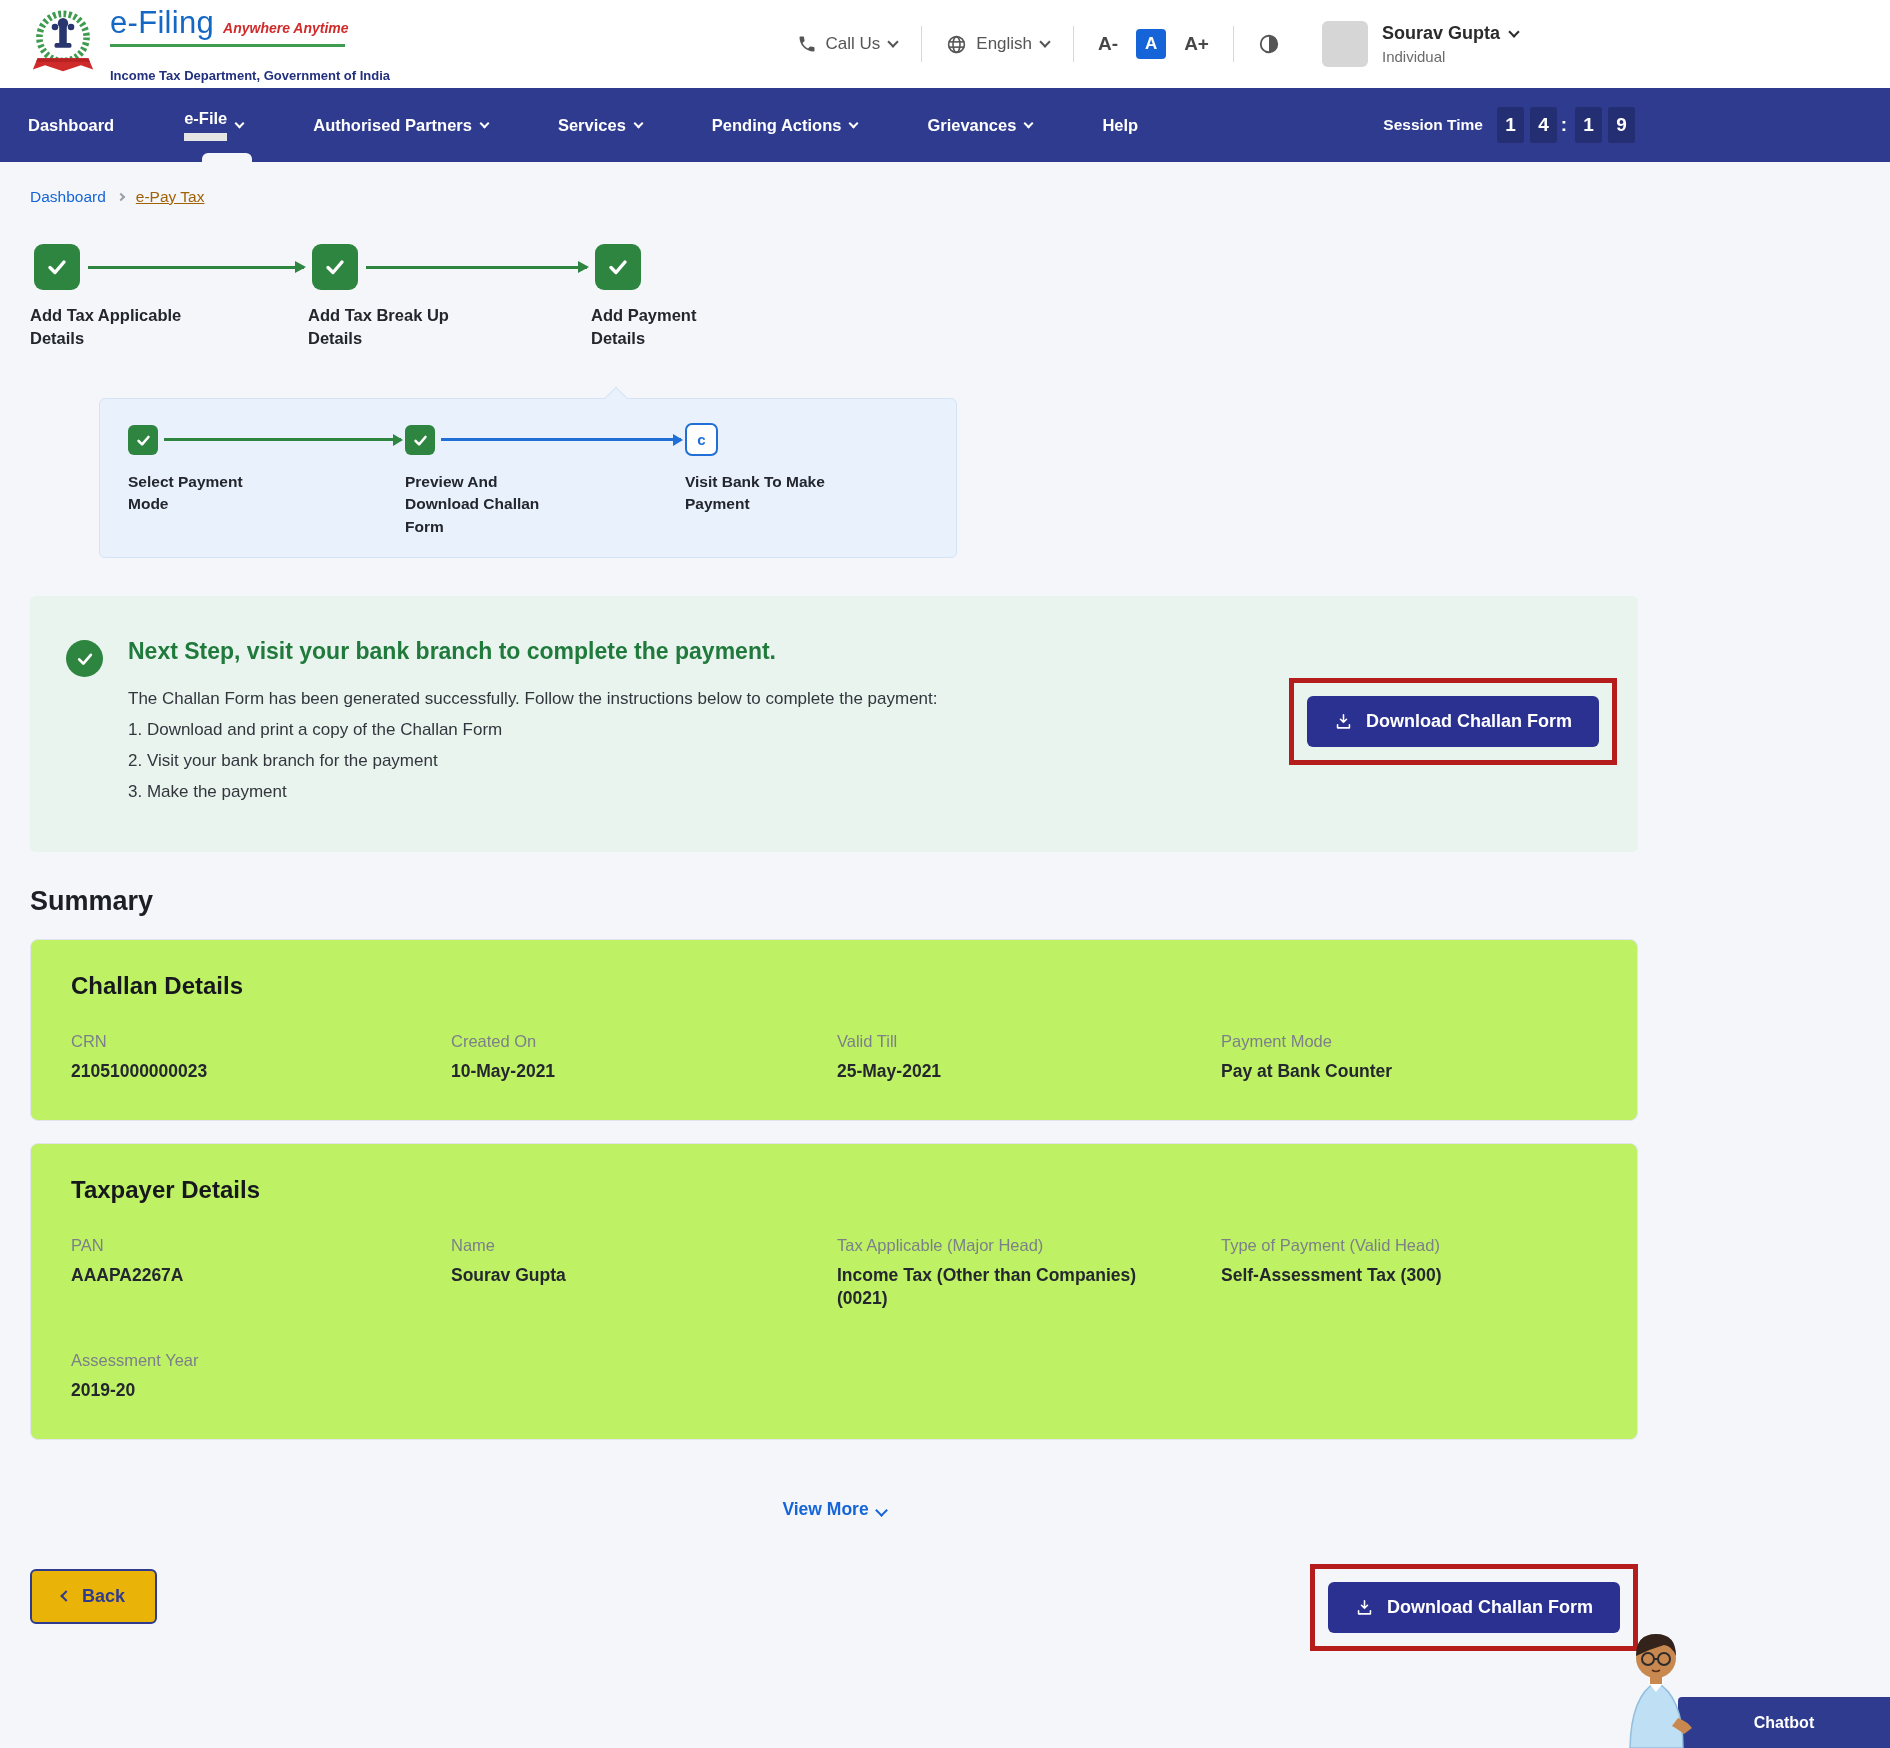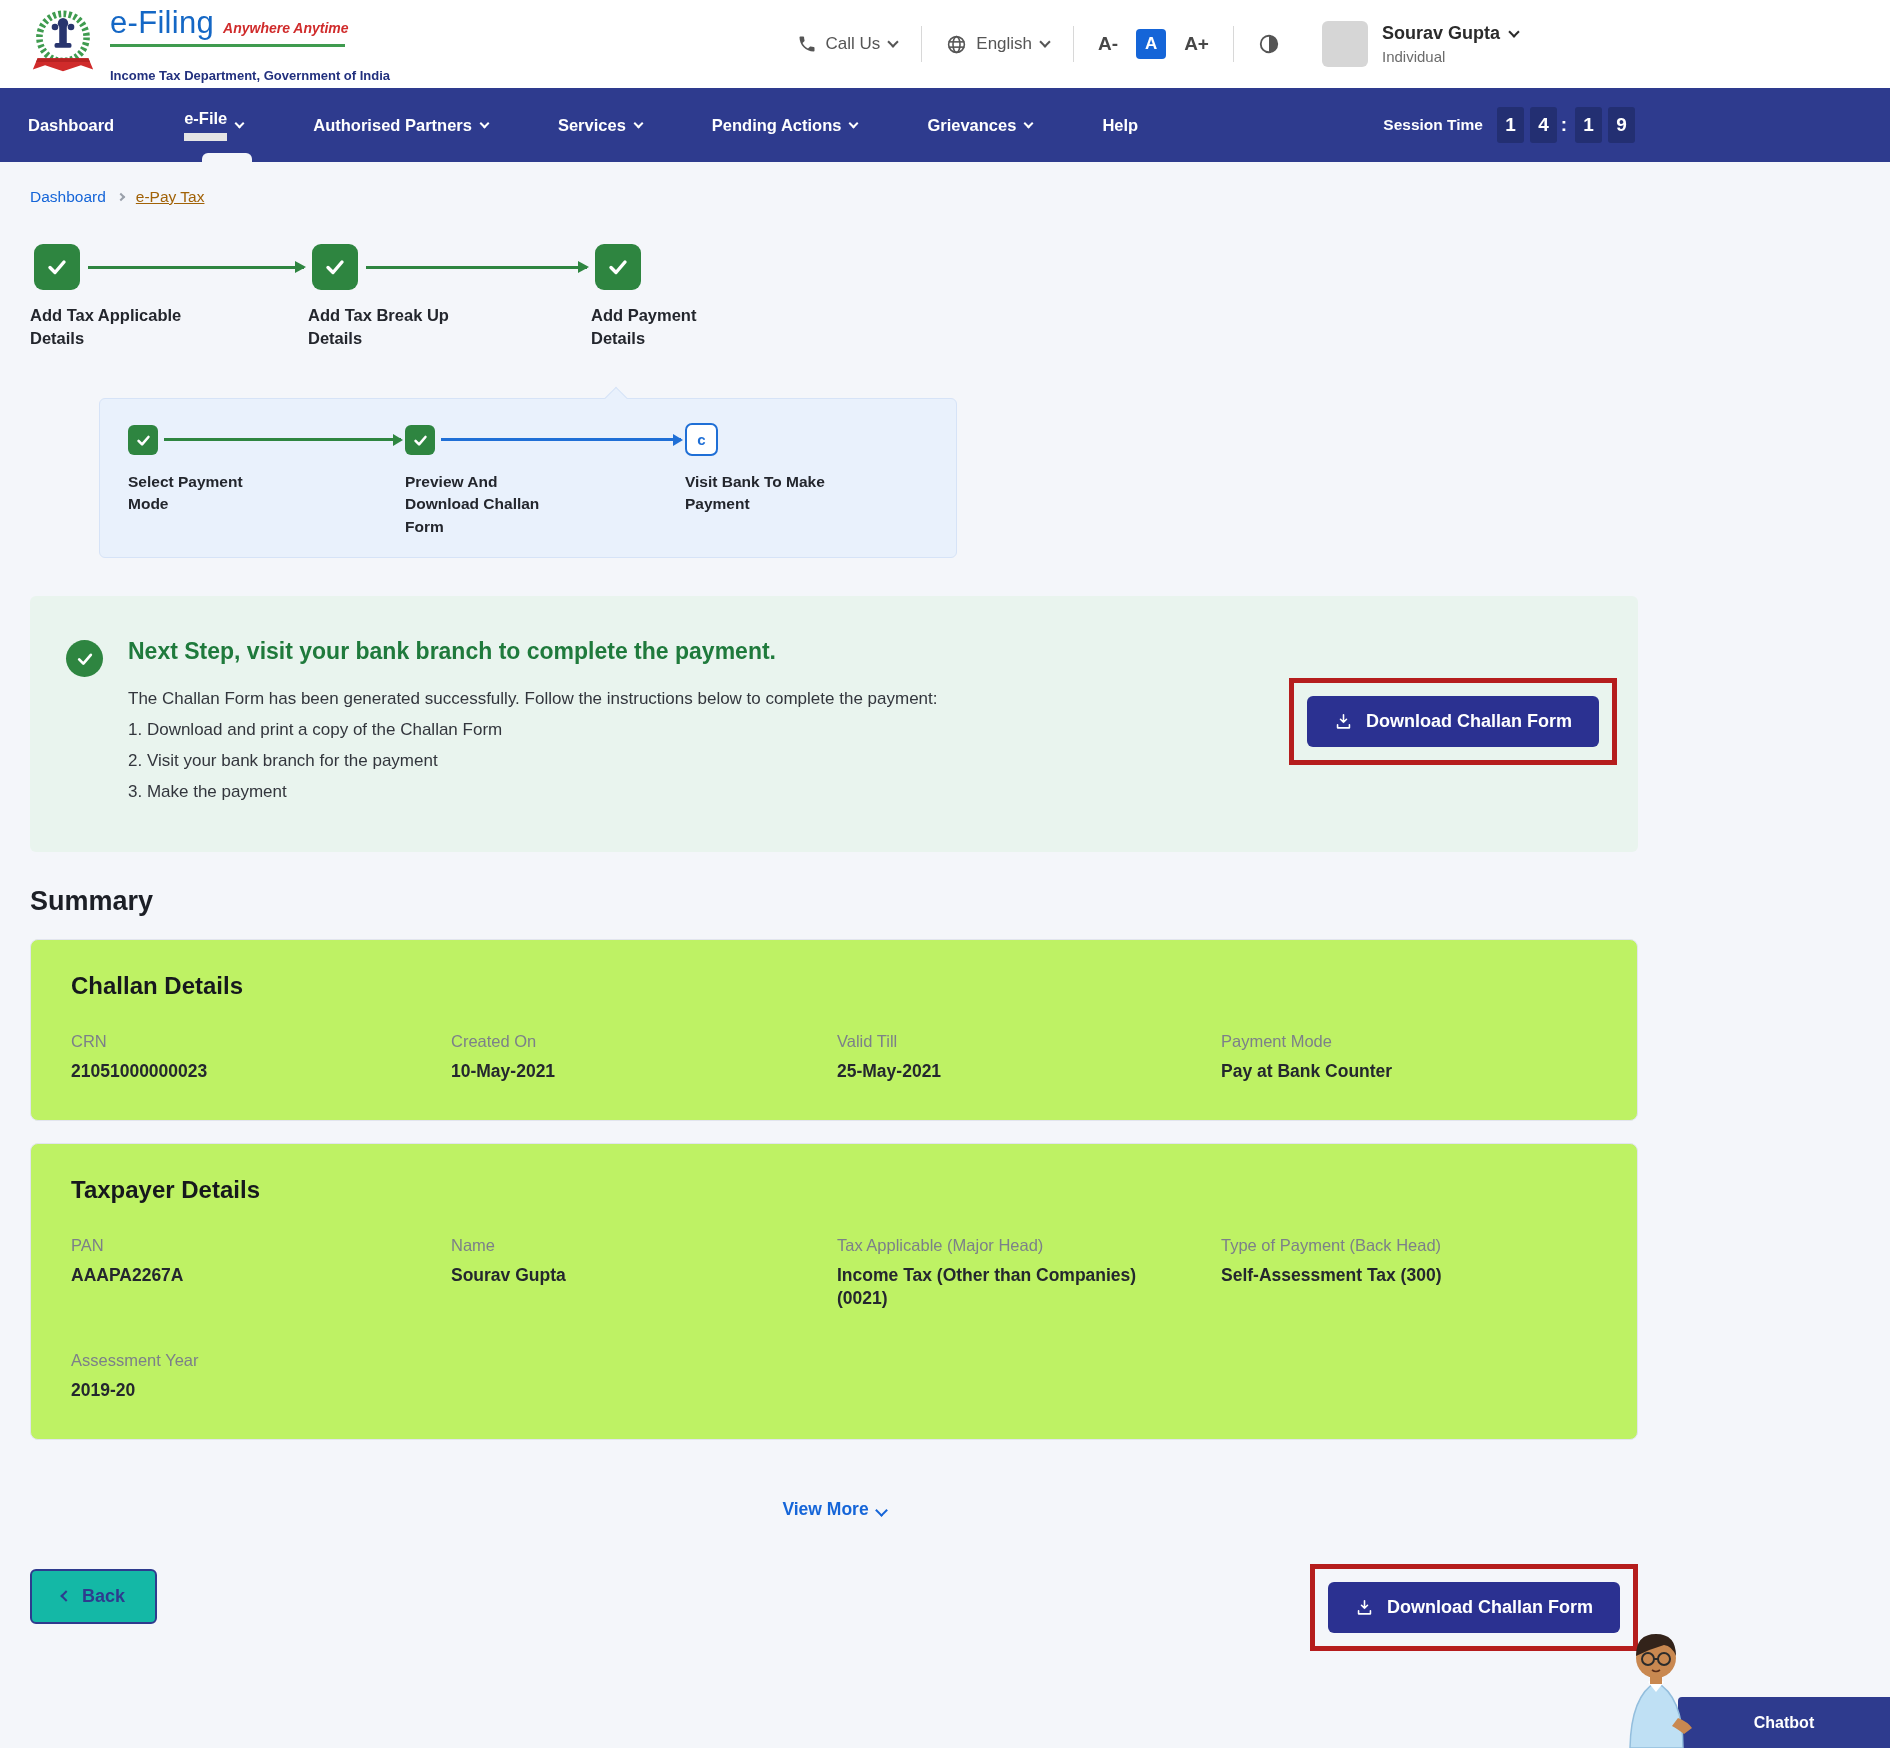--- a/index.html
+++ b/index.html
@@ -85,21 +85,21 @@
   .fields { display:grid; grid-template-columns:380px 386px 384px 1fr; margin-top:32px; }
   .field {}
   .f-label { font-size:16.5px; color:#7c8089; }
   .f-value { margin-top:9px; font-size:17.5px; font-weight:bold; color:#24272e; line-height:1.35; }
   .f-value.wrap { max-width:300px; }
   .fields.row2 { margin-top:40px; }
   .viewmore { margin-top:59px; width:1608px; text-align:center; color:#1565d8; font-weight:bold; font-size:17.5px; cursor:pointer; }
   .viewmore .chev { border-color:#1565d8; width:9px; height:9px; margin-left:8px; }
   
   .actions { margin-top:44px; width:1608px; display:flex; justify-content:space-between; align-items:flex-start; }
-  .btn-back { margin-top:5px; display:inline-flex; align-items:center; gap:12px; background:#14b8a6; border:2px solid #2e3b8e; color:#2e3b8e; font-family:inherit; font-weight:bold; font-size:18px; padding:15px 30px; border-radius:6px; cursor:pointer; }
+  .btn-back { margin-top:5px; display:inline-flex; align-items:center; gap:12px; background:#eab308; border:2px solid #2e3b8e; color:#2e3b8e; font-family:inherit; font-weight:bold; font-size:18px; padding:15px 30px; border-radius:6px; cursor:pointer; }
   
   .chatbot-bar { position:absolute; right:0; bottom:0; width:212px; height:51px; background:#2e3b8e; color:#fff; display:flex; align-items:center; justify-content:center; font-weight:bold; font-size:16px; border-radius:4px 0 0 0; cursor:pointer; z-index:1; }
   .chatbot-man { position:absolute; right:178px; bottom:0; width:112px; height:122px; z-index:2; }
 </style>
 </head>
 <body>
 
 <header class="topbar">
   <div class="brand">
     <svg width="66" height="76" viewBox="0 0 70 78">
@@ -313,21 +313,21 @@
       </div>
       <div class="field">
         <div class="f-label">Name</div>
         <div class="f-value">Sourav Gupta</div>
       </div>
       <div class="field">
         <div class="f-label">Tax Applicable (Major Head)</div>
         <div class="f-value wrap">Income Tax (Other than Companies) (0021)</div>
       </div>
       <div class="field">
-        <div class="f-label">Type of Payment (Back Head)</div>
+        <div class="f-label">Type of Payment (Valid Head)</div>
         <div class="f-value">Self-Assessment Tax (300)</div>
       </div>
     </div>
     <div class="fields row2">
       <div class="field">
         <div class="f-label">Assessment Year</div>
         <div class="f-value">2019-20</div>
       </div>
     </div>
   </div>

